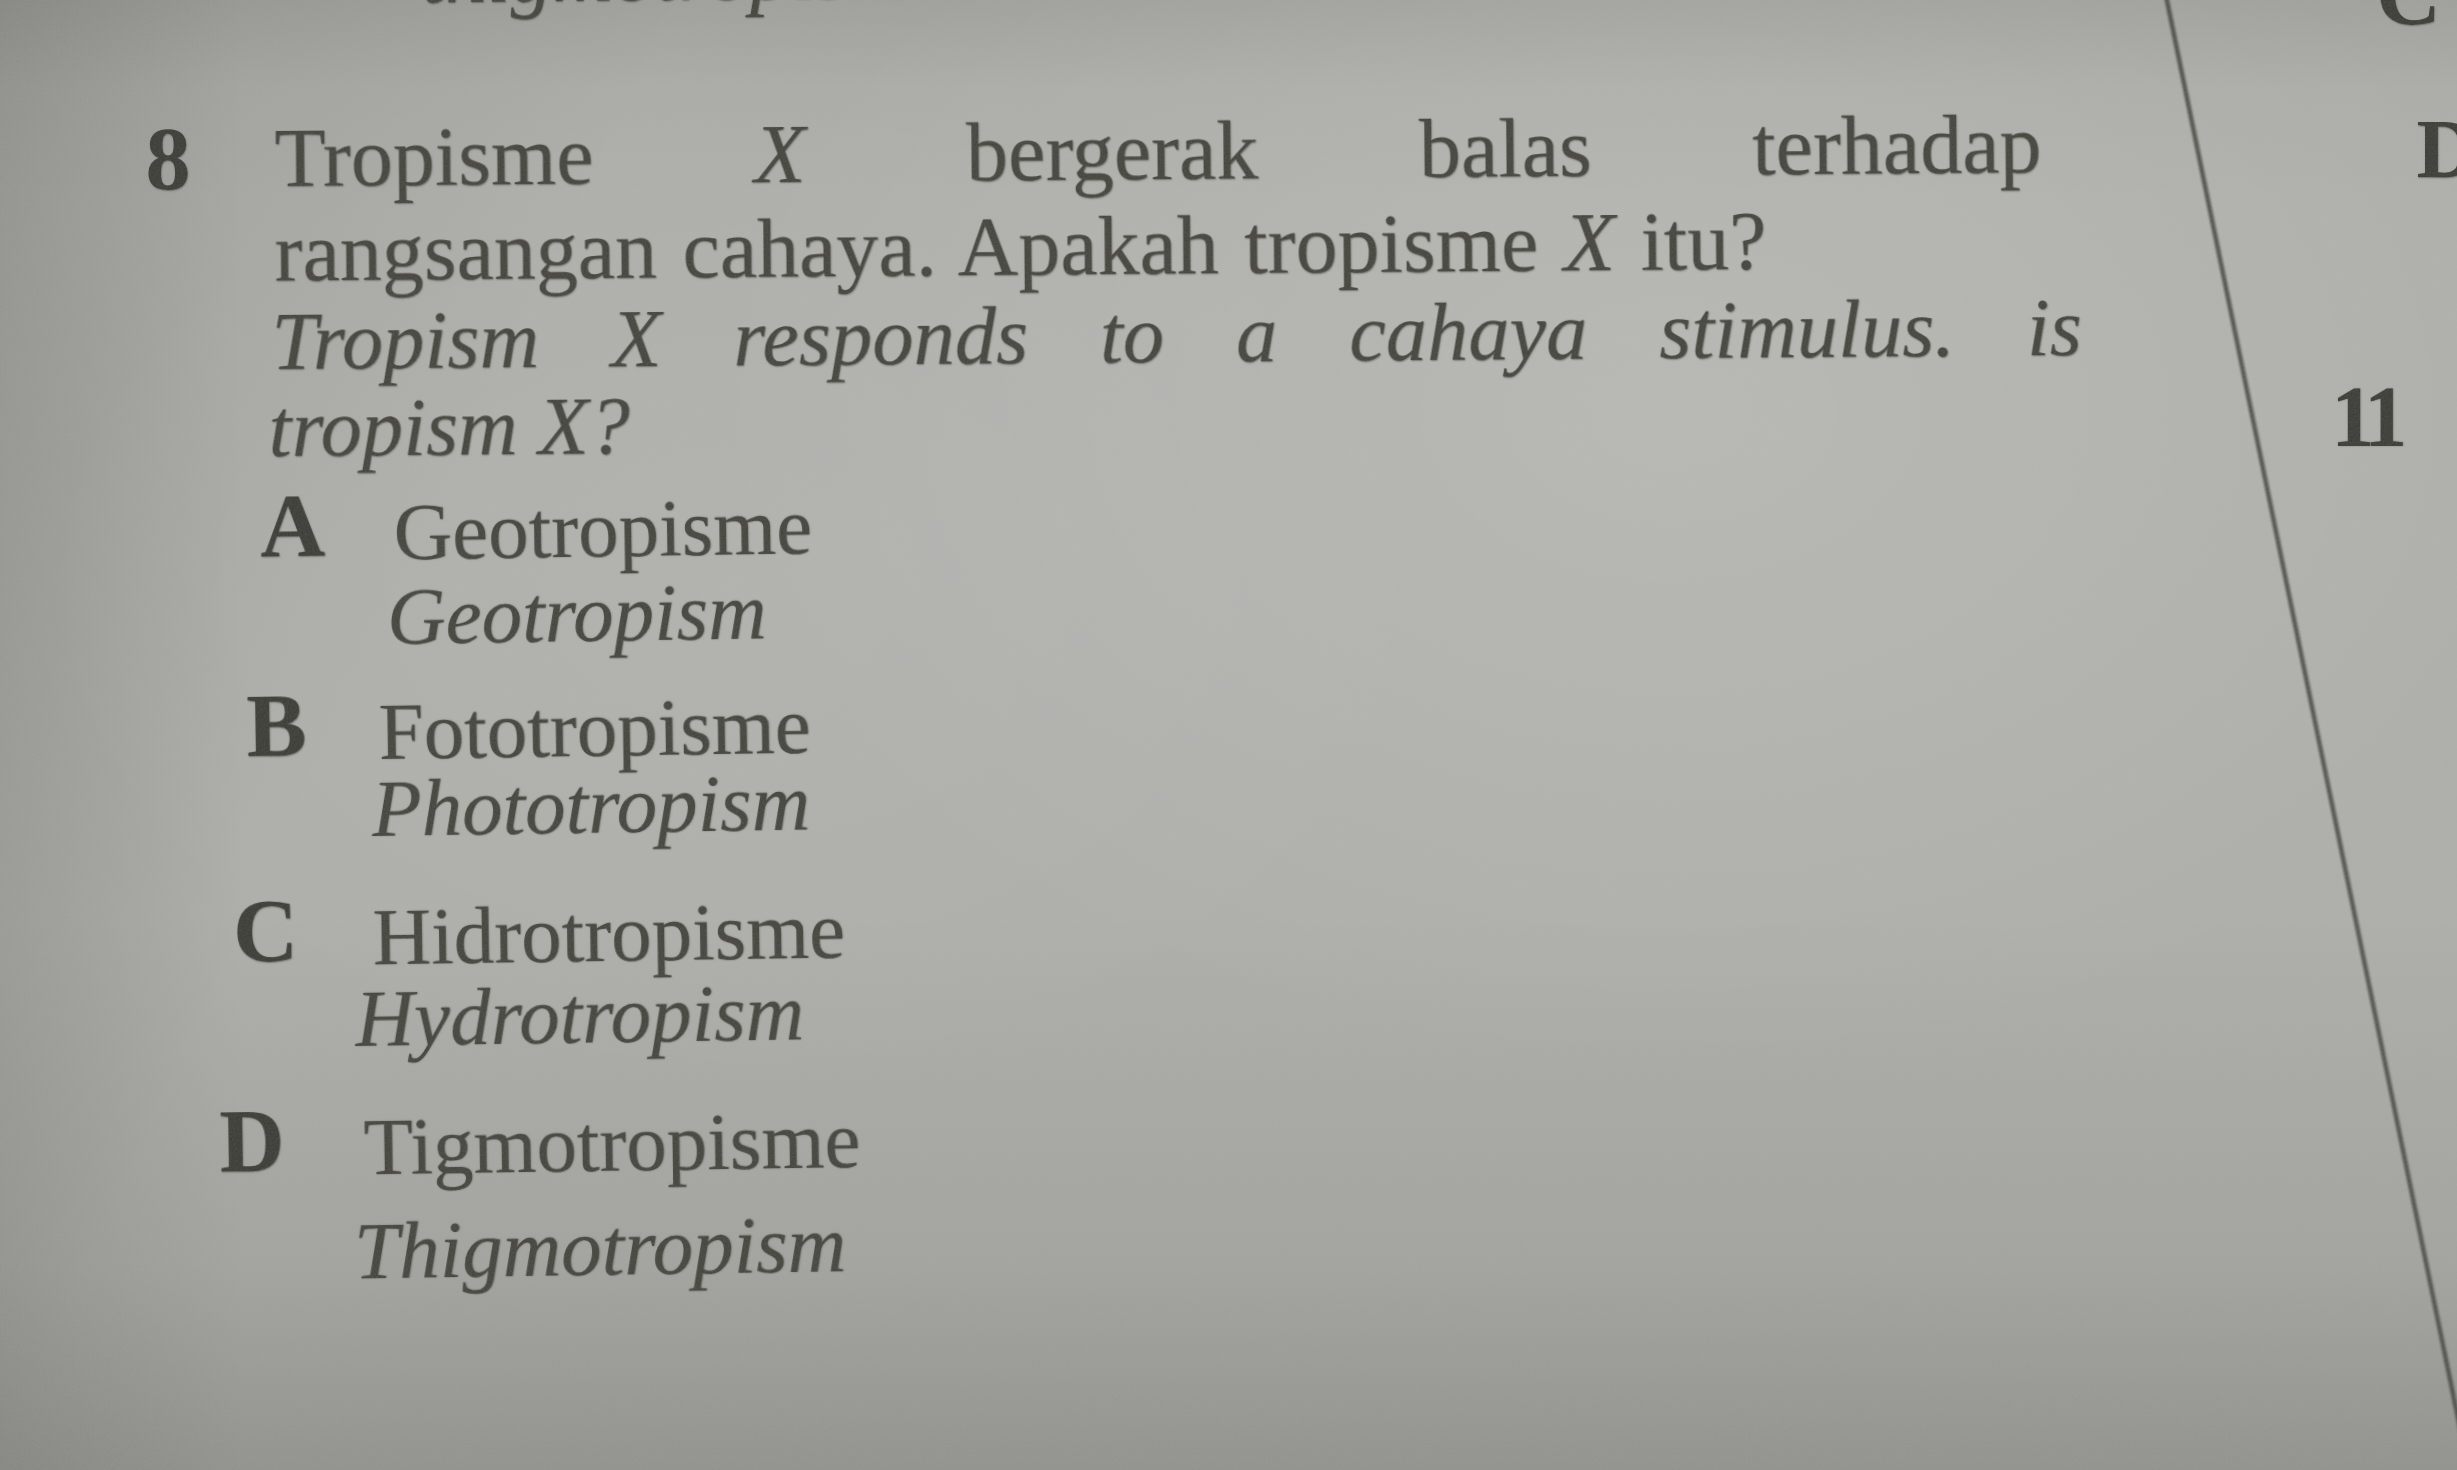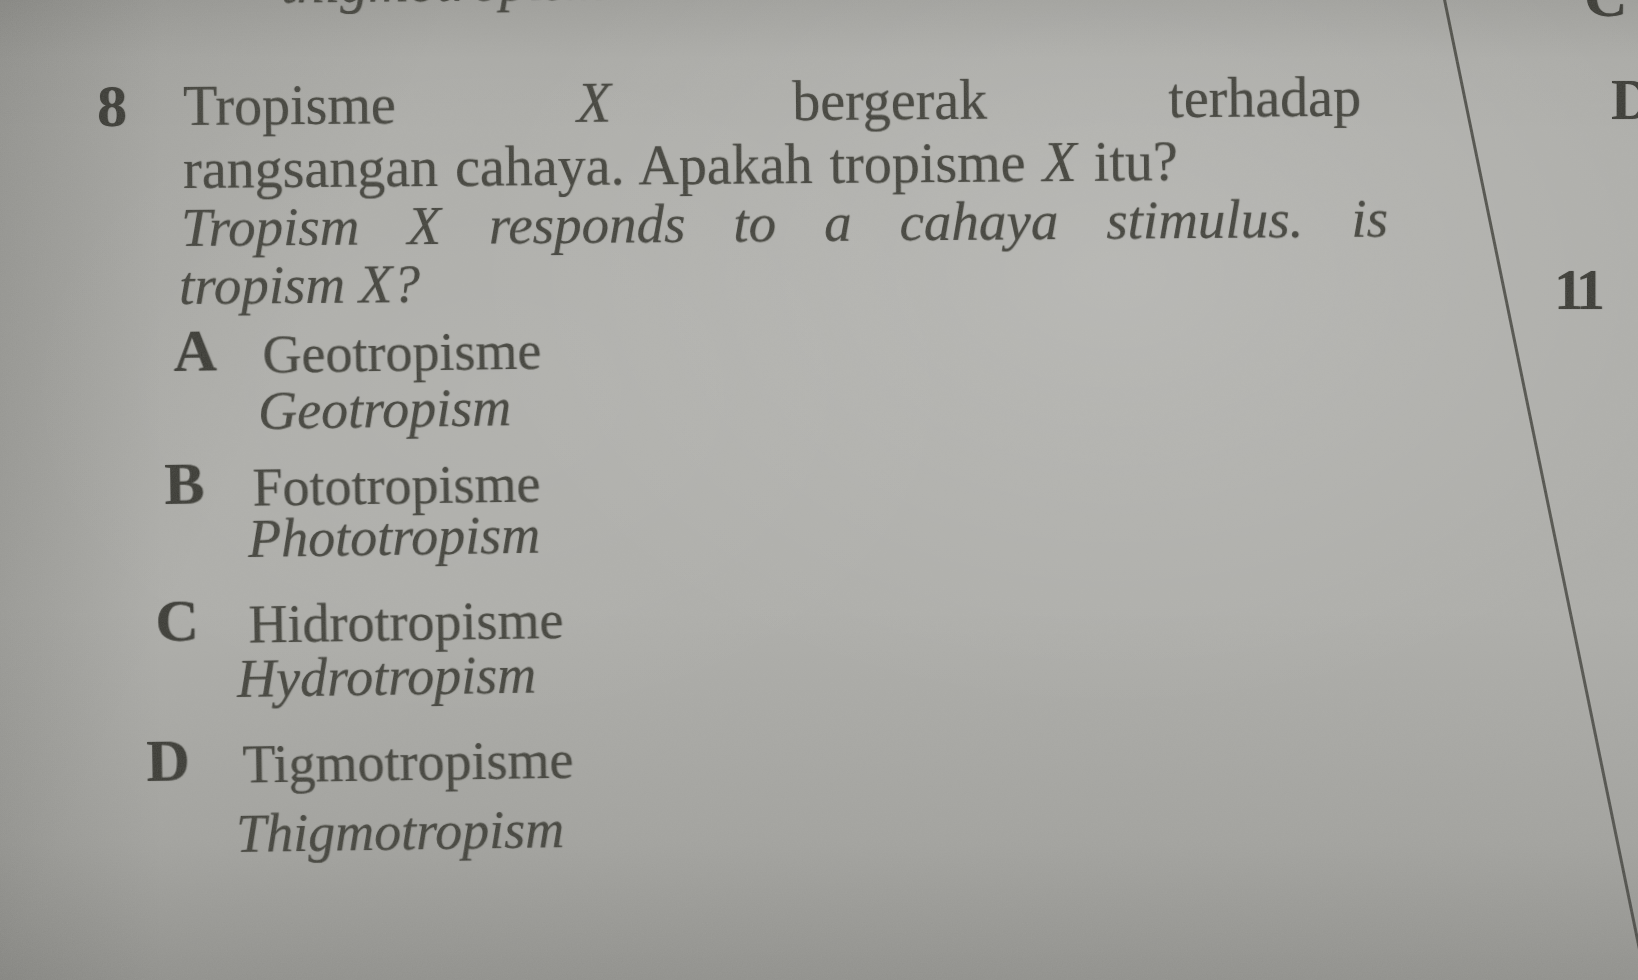--- a/index.html
+++ b/index.html
@@ -53,39 +53,40 @@
   .enB{left:248px;top:512px;}
   .enC{left:237px;top:652px;}
   .enD{left:236px;top:807px;}
 
   
   .divider{position:absolute;left:1441px;top:-10px;width:3px;height:1020px;
            background:linear-gradient(180deg, rgba(55,55,48,0.85), rgba(45,45,40,0.75));
            transform:rotate(-11.6deg);transform-origin:top left;filter:blur(0.6px);}
   .fragC{left:1584px;top:-34px;font-size:60px;}
   .fragD{left:1611px;top:72px;font-size:56px;}
-  .m11{left:1554px;top:261px;font-size:58px;letter-spacing:-4px;}
+  .m11{left:1554px;top:249px;font-size:58px;letter-spacing:-4px;}
 
   .grain{position:absolute;left:0;top:0;pointer-events:none;opacity:0.55;}
 </style>
 </head>
 <body>
 
 <div class="page">
 
   <div class="divider"></div>
 
   <div class="ink soft it top-frag">thigmotropism</div>
 
   <div class="ink soft bold qnum">8</div>
 
   <div class="ink soft l1">
     <span>Tropisme</span>
     <span class="it">X</span>
     <span>bergerak</span>
+    <span>balas</span>
     <span>terhadap</span>
   </div>
 
   <div class="ink soft l2">
     <span>rangsangan cahaya. Apakah tropisme</span>
     <span class="it">X</span>
     <span>itu?</span>
   </div>
 
   <div class="ink soft it l3">

